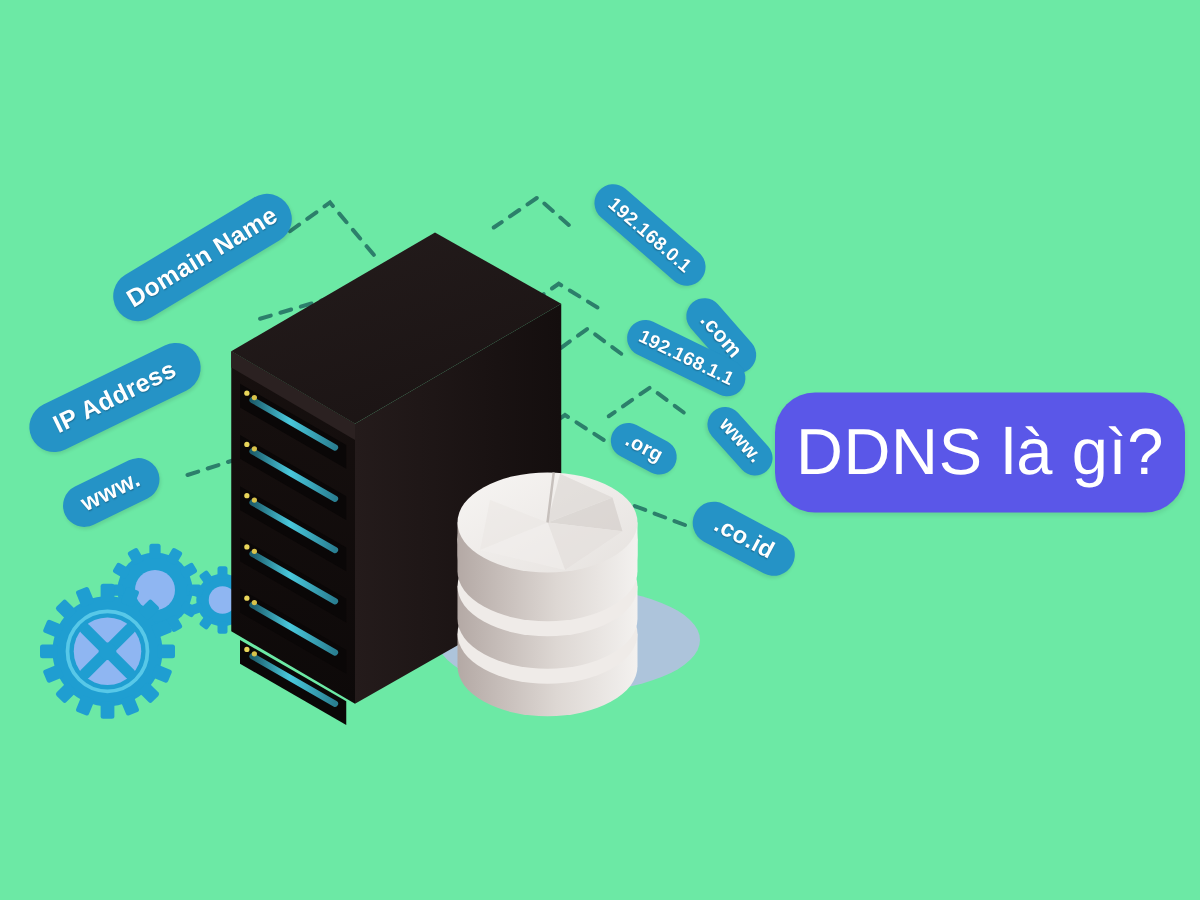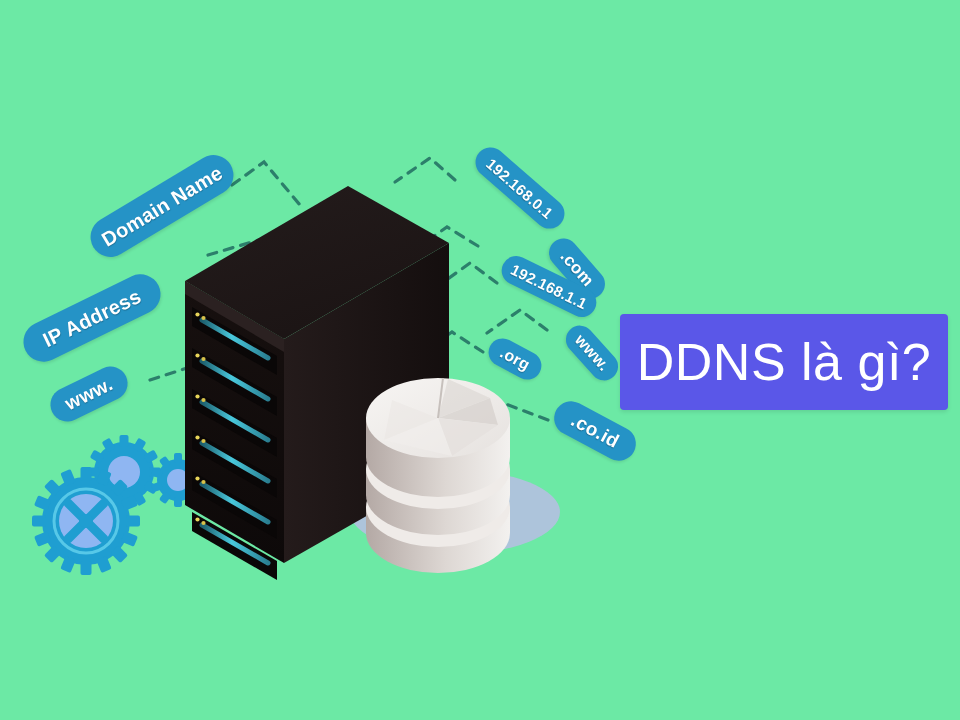--- a/index.html
+++ b/index.html
@@ -59,21 +59,21 @@
   .pill-coid     { left: 551px; top: 414px; width: 88px;  height: 34px; font-size: 19px;
                    transform: rotate(28deg); }
   
   #banner {
     position: absolute;
     left: 620px;
     top: 314px;
     width: 328px;
     height: 96px;
     background: #5a57e8;
-    border-radius: 4px;
+    border-radius: 32px;
     display: flex;
     align-items: center;
     justify-content: center;
     box-shadow: 0 2px 4px rgba(0,0,0,.10);
   }
   #banner-text {
     color: #ffffff;
     font-size: 52px;
     font-weight: 400;
     letter-spacing: 0.5px;

